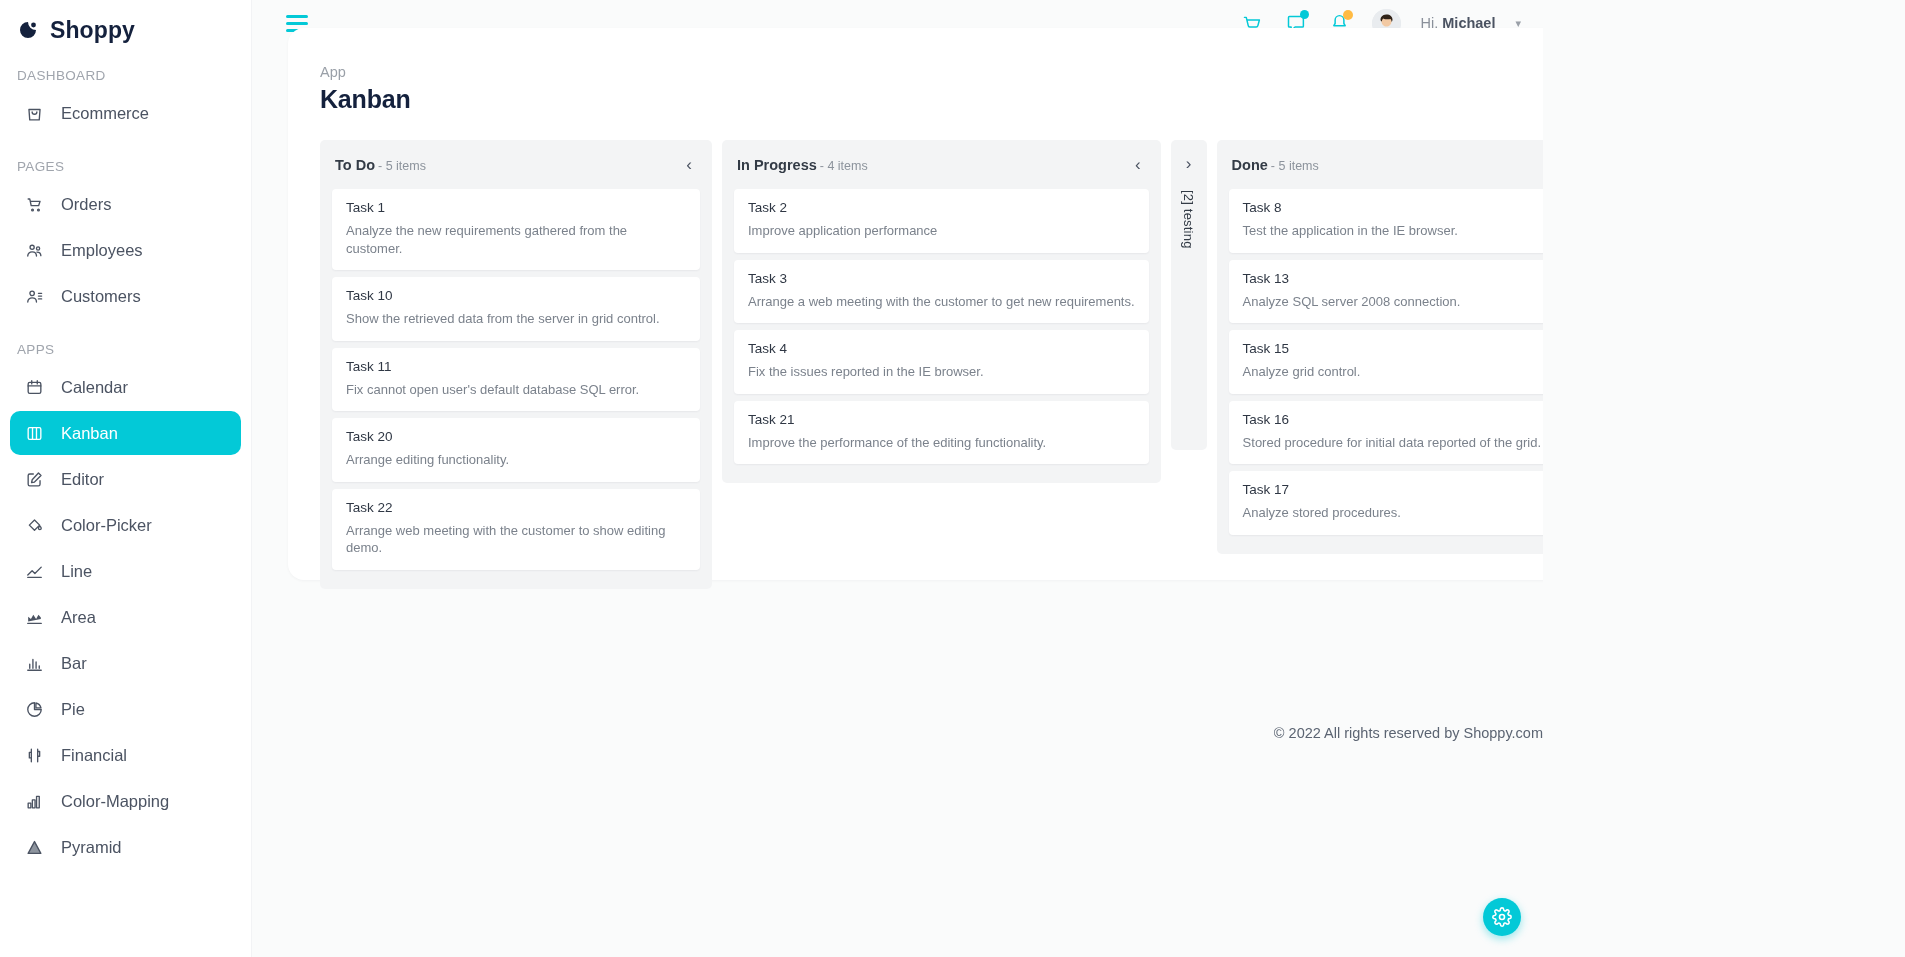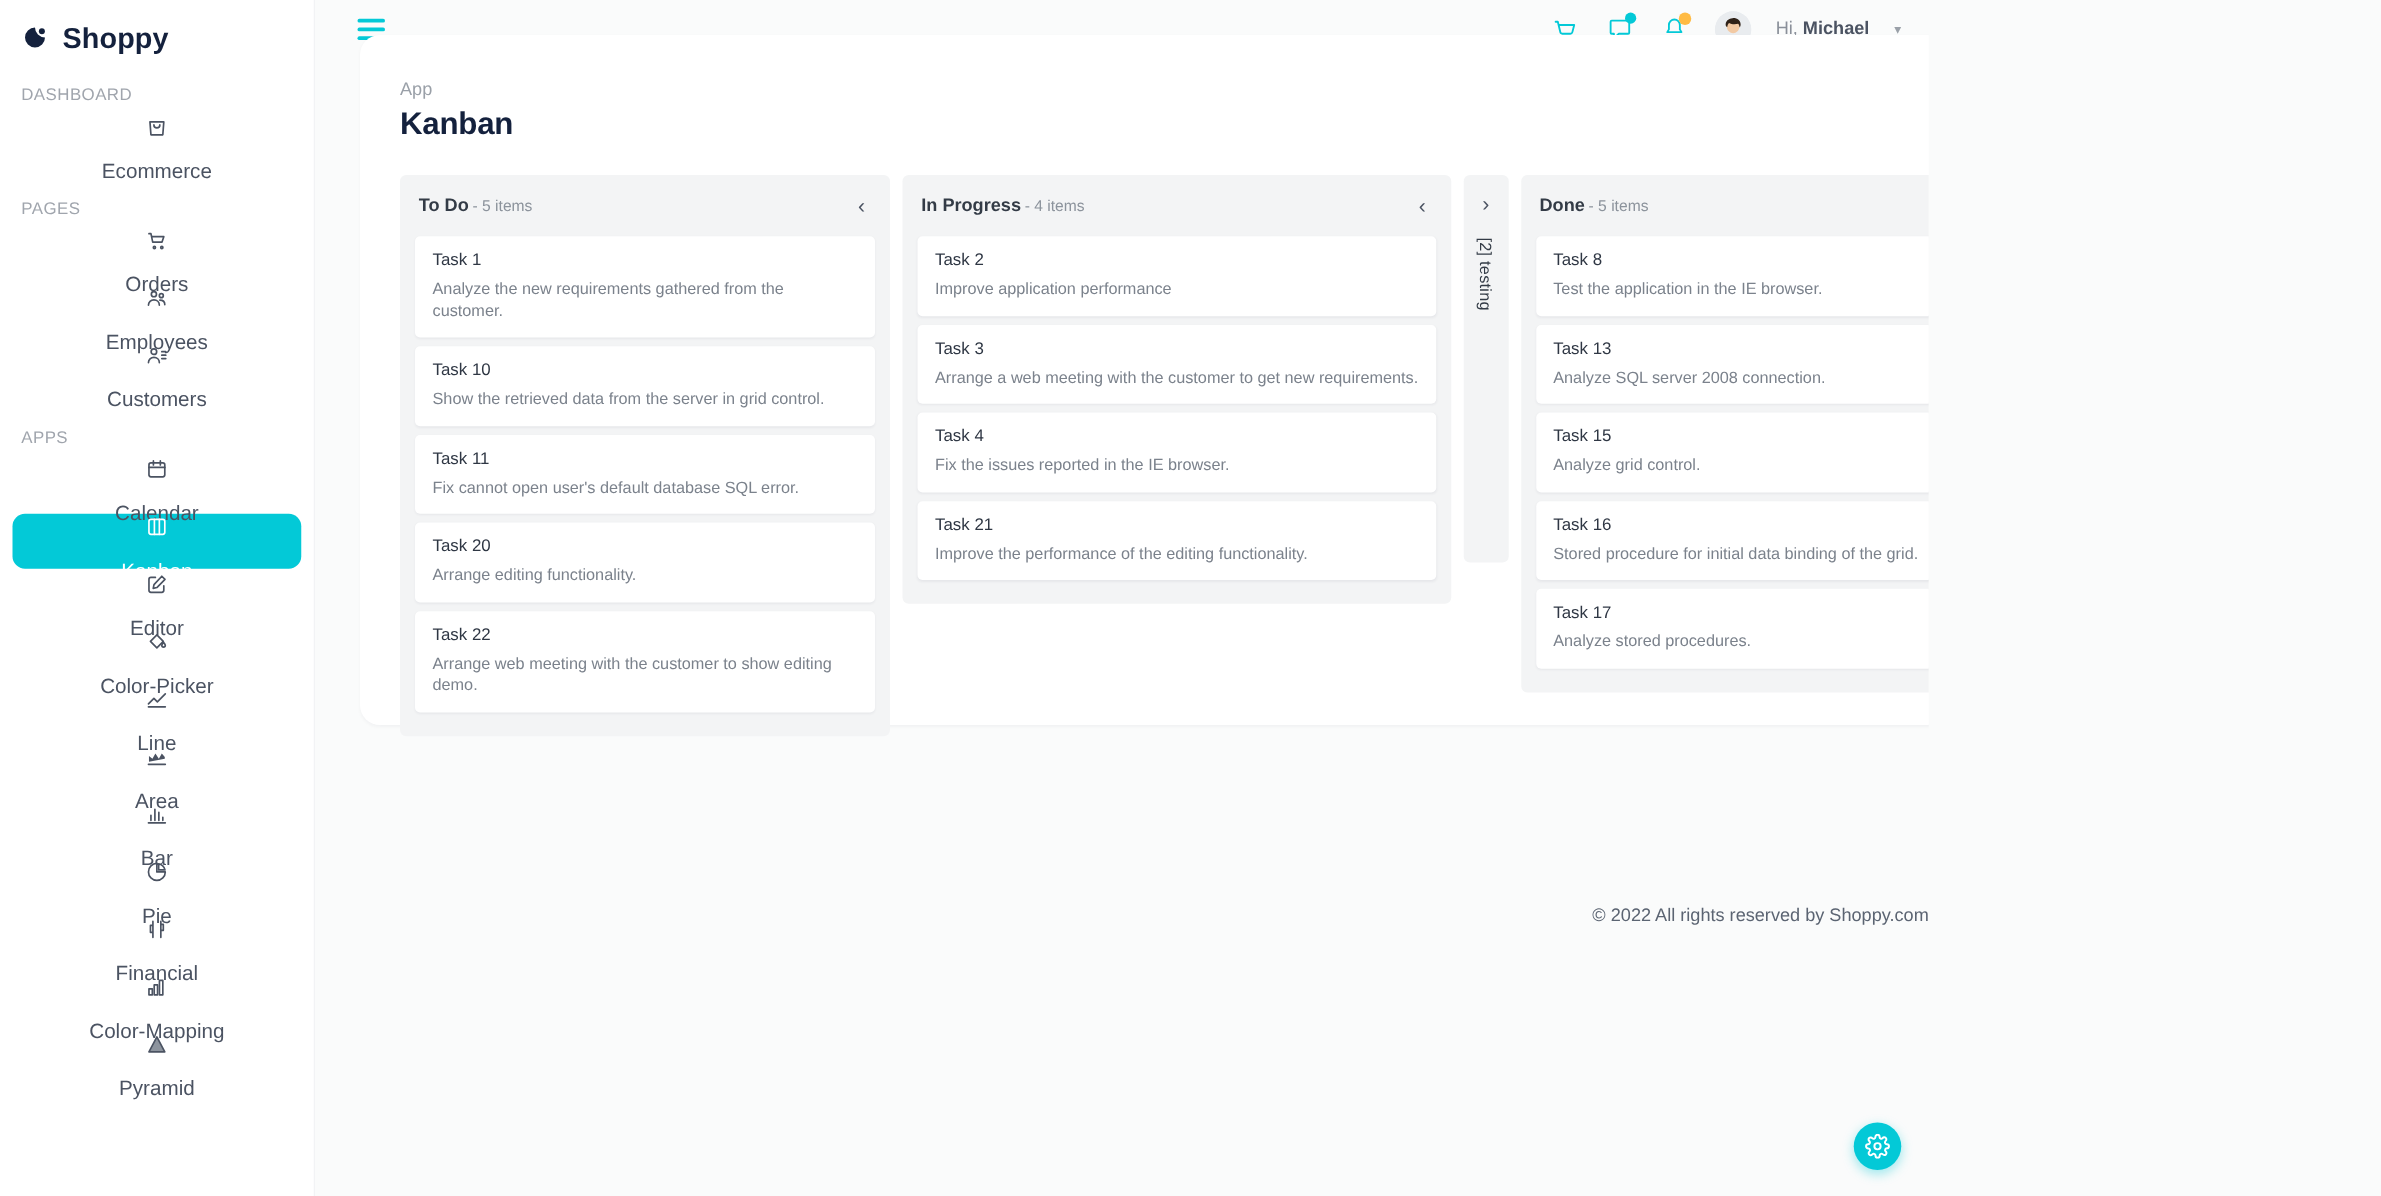--- a/index.html
+++ b/index.html
@@ -18,21 +18,21 @@
     overflow: hidden; position: relative;
   }
   .brand { display: flex; align-items: center; gap: 10px; padding: 14px 0 0 16px; height: 46px; }
   .brand-logo { width: 24px; height: 24px; flex: 0 0 24px; }
   .brand-name { font-size: 23px; font-weight: bold; color: #14213d; letter-spacing: .1px; }
 
   .nav-section { font-size: 13.5px; color: #a0a5ad; padding: 22px 0 6px 17px; letter-spacing: .35px; }
   .nav-item {
     display: flex; align-items: center; gap: 17px;
     height: 44px; margin: 2px 10px 2px 10px; padding: 0 14px;
-    border-radius: 10px; color: #4b5362; font-size: 16.5px; cursor: pointer; flex-direction: column;
+    border-radius: 10px; color: #4b5362; font-size: 16.5px; cursor: pointer;
   }
   .nav-item .nav-ico { width: 20px; height: 20px; flex: 0 0 20px; display: flex; align-items: center; justify-content: center; }
   .nav-item.active { background: #03c9d7; color: #ffffff; }
   .nav-item.active .nav-ico svg { stroke: #ffffff; }
   .nav-ico svg { stroke: #4b5362; stroke-width: 1.7; fill: none; stroke-linecap: round; stroke-linejoin: round; }
 
   
   .main { flex: 1 1 auto; height: 957px; position: relative; background: #fafbfb; overflow: hidden; }
 
   .topbar { height: 46px; display: flex; align-items: center; justify-content: space-between; padding: 0 22px 0 34px; gap: 16px; }
@@ -383,21 +383,21 @@
             <div class="card">
               <div class="card-title">Task 13</div>
               <div class="card-desc">Analyze SQL server 2008 connection.</div>
             </div>
             <div class="card">
               <div class="card-title">Task 15</div>
               <div class="card-desc">Analyze grid control.</div>
             </div>
             <div class="card">
               <div class="card-title">Task 16</div>
-              <div class="card-desc">Stored procedure for initial data binding of the grid.</div>
+              <div class="card-desc">Stored procedure for initial data reported of the grid.</div>
             </div>
             <div class="card">
               <div class="card-title">Task 17</div>
               <div class="card-desc">Analyze stored procedures.</div>
             </div>
           </div>
         </div>
     </div>
 
     <div class="footer">© 2022 All rights reserved by Shoppy.com</div>

